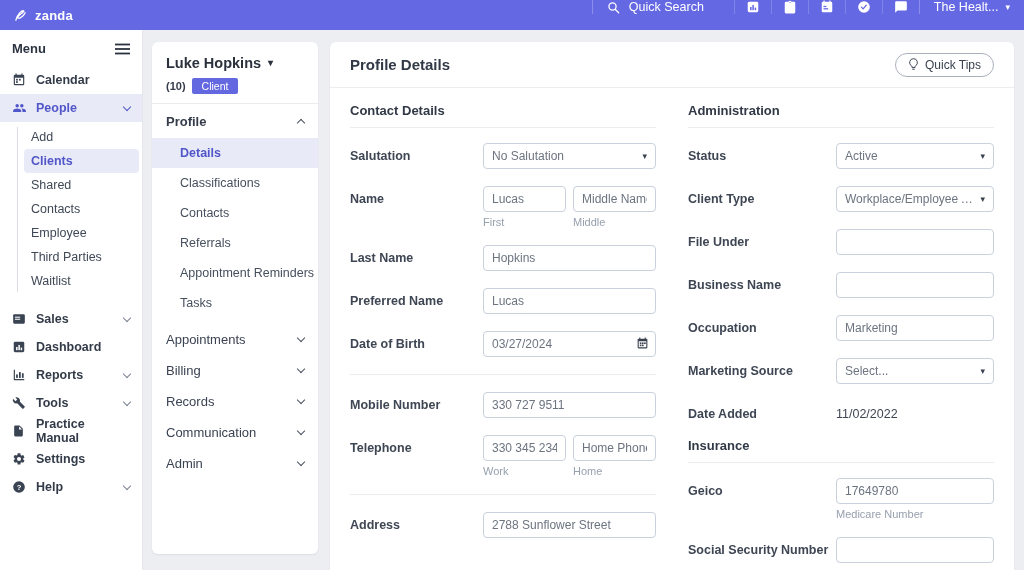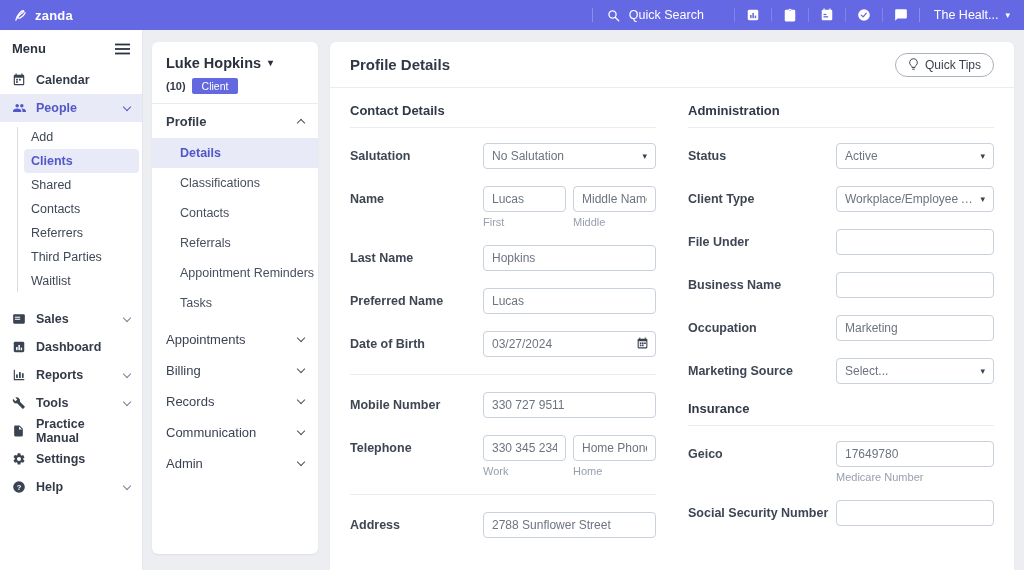--- a/index.html
+++ b/index.html
@@ -4,21 +4,21 @@
 <style>
   * { margin:0; padding:0; box-sizing:border-box; }
   html,body { width:1024px; height:570px; overflow:hidden; }
   body { font-family:"Liberation Sans", sans-serif; background:#edeef2; position:relative; }
 
   
   .topbar { position:absolute; left:0; top:0; width:1024px; height:30px;
             background:#6568e3; display:flex; align-items:center; color:#fff; z-index:5; }
   .brand { display:flex; align-items:center; gap:6px; padding:0 12px; height:100%; cursor:pointer; }
   .brand span { font-size:13px; font-weight:700; letter-spacing:.2px; }
-  .tb-right { margin-left:auto; display:flex; height:100%; align-items:center; }
+  .tb-right { margin-left:auto; display:flex; height:100%; align-items:flex-start; }
   .tb-search { display:flex; align-items:center; gap:9px; width:142px; padding:0 14px;
                border-left:1px solid rgba(255,255,255,.25); font-size:12.5px; cursor:pointer; }
   .tb-iconbtn { width:37px; display:flex; align-items:center; justify-content:center;
                 border-left:1px solid rgba(255,255,255,.18); cursor:pointer; }
   .tb-account { display:flex; align-items:center; gap:7px; padding:0 14px;
                 border-left:1px solid rgba(255,255,255,.25); font-size:12.5px; cursor:pointer; }
   .caret { font-size:9px; line-height:1; }
 
   
   .sidebar { position:absolute; left:0; top:30px; width:143px; height:540px;
@@ -201,21 +201,21 @@
     </span>
     <span>People</span>
     <span class="chev"></span>
   </div>
 
   <div class="sub-wrap">
     <div class="sub-item">Add</div>
     <div class="sub-item active">Clients</div>
     <div class="sub-item">Shared</div>
     <div class="sub-item">Contacts</div>
-    <div class="sub-item">Referrers</div>
+    <div class="sub-item">Employee</div>
     <div class="sub-item">Third Parties</div>
     <div class="sub-item">Waitlist</div>
   </div>
 
   <div class="snav-item gap-top">
     <span class="sicon">
       <svg width="14" height="14" viewBox="0 0 24 24">
           <rect x="2" y="4" width="20" height="16" rx="2" fill="currentColor"></rect>
           <rect x="5" y="8" width="9" height="1.8" fill="#fff"></rect>
           <rect x="5" y="11.5" width="9" height="1.8" fill="#fff"></rect>
@@ -484,20 +484,26 @@
       <div class="frow">
         <div class="flabel">Marketing Source</div>
         <div class="fctl">
           <div class="sel">
             <span class="v">Select...</span>
             <span class="caret">▾</span>
           </div>
         </div>
       </div>
 
+      <div class="frow">
+        <div class="flabel">Date Added</div>
+        <div class="fctl">
+            <div class="static-val">11/02/2022</div>
+          </div>
+      </div>
 
       <div class="sec-head mt4">Insurance</div>
 
       <div class="frow">
         <div class="flabel">Geico</div>
         <div class="fctl">
           <input class="tin" value="17649780" style="">
           <div class="helper">Medicare Number</div>
         </div>
       </div>

